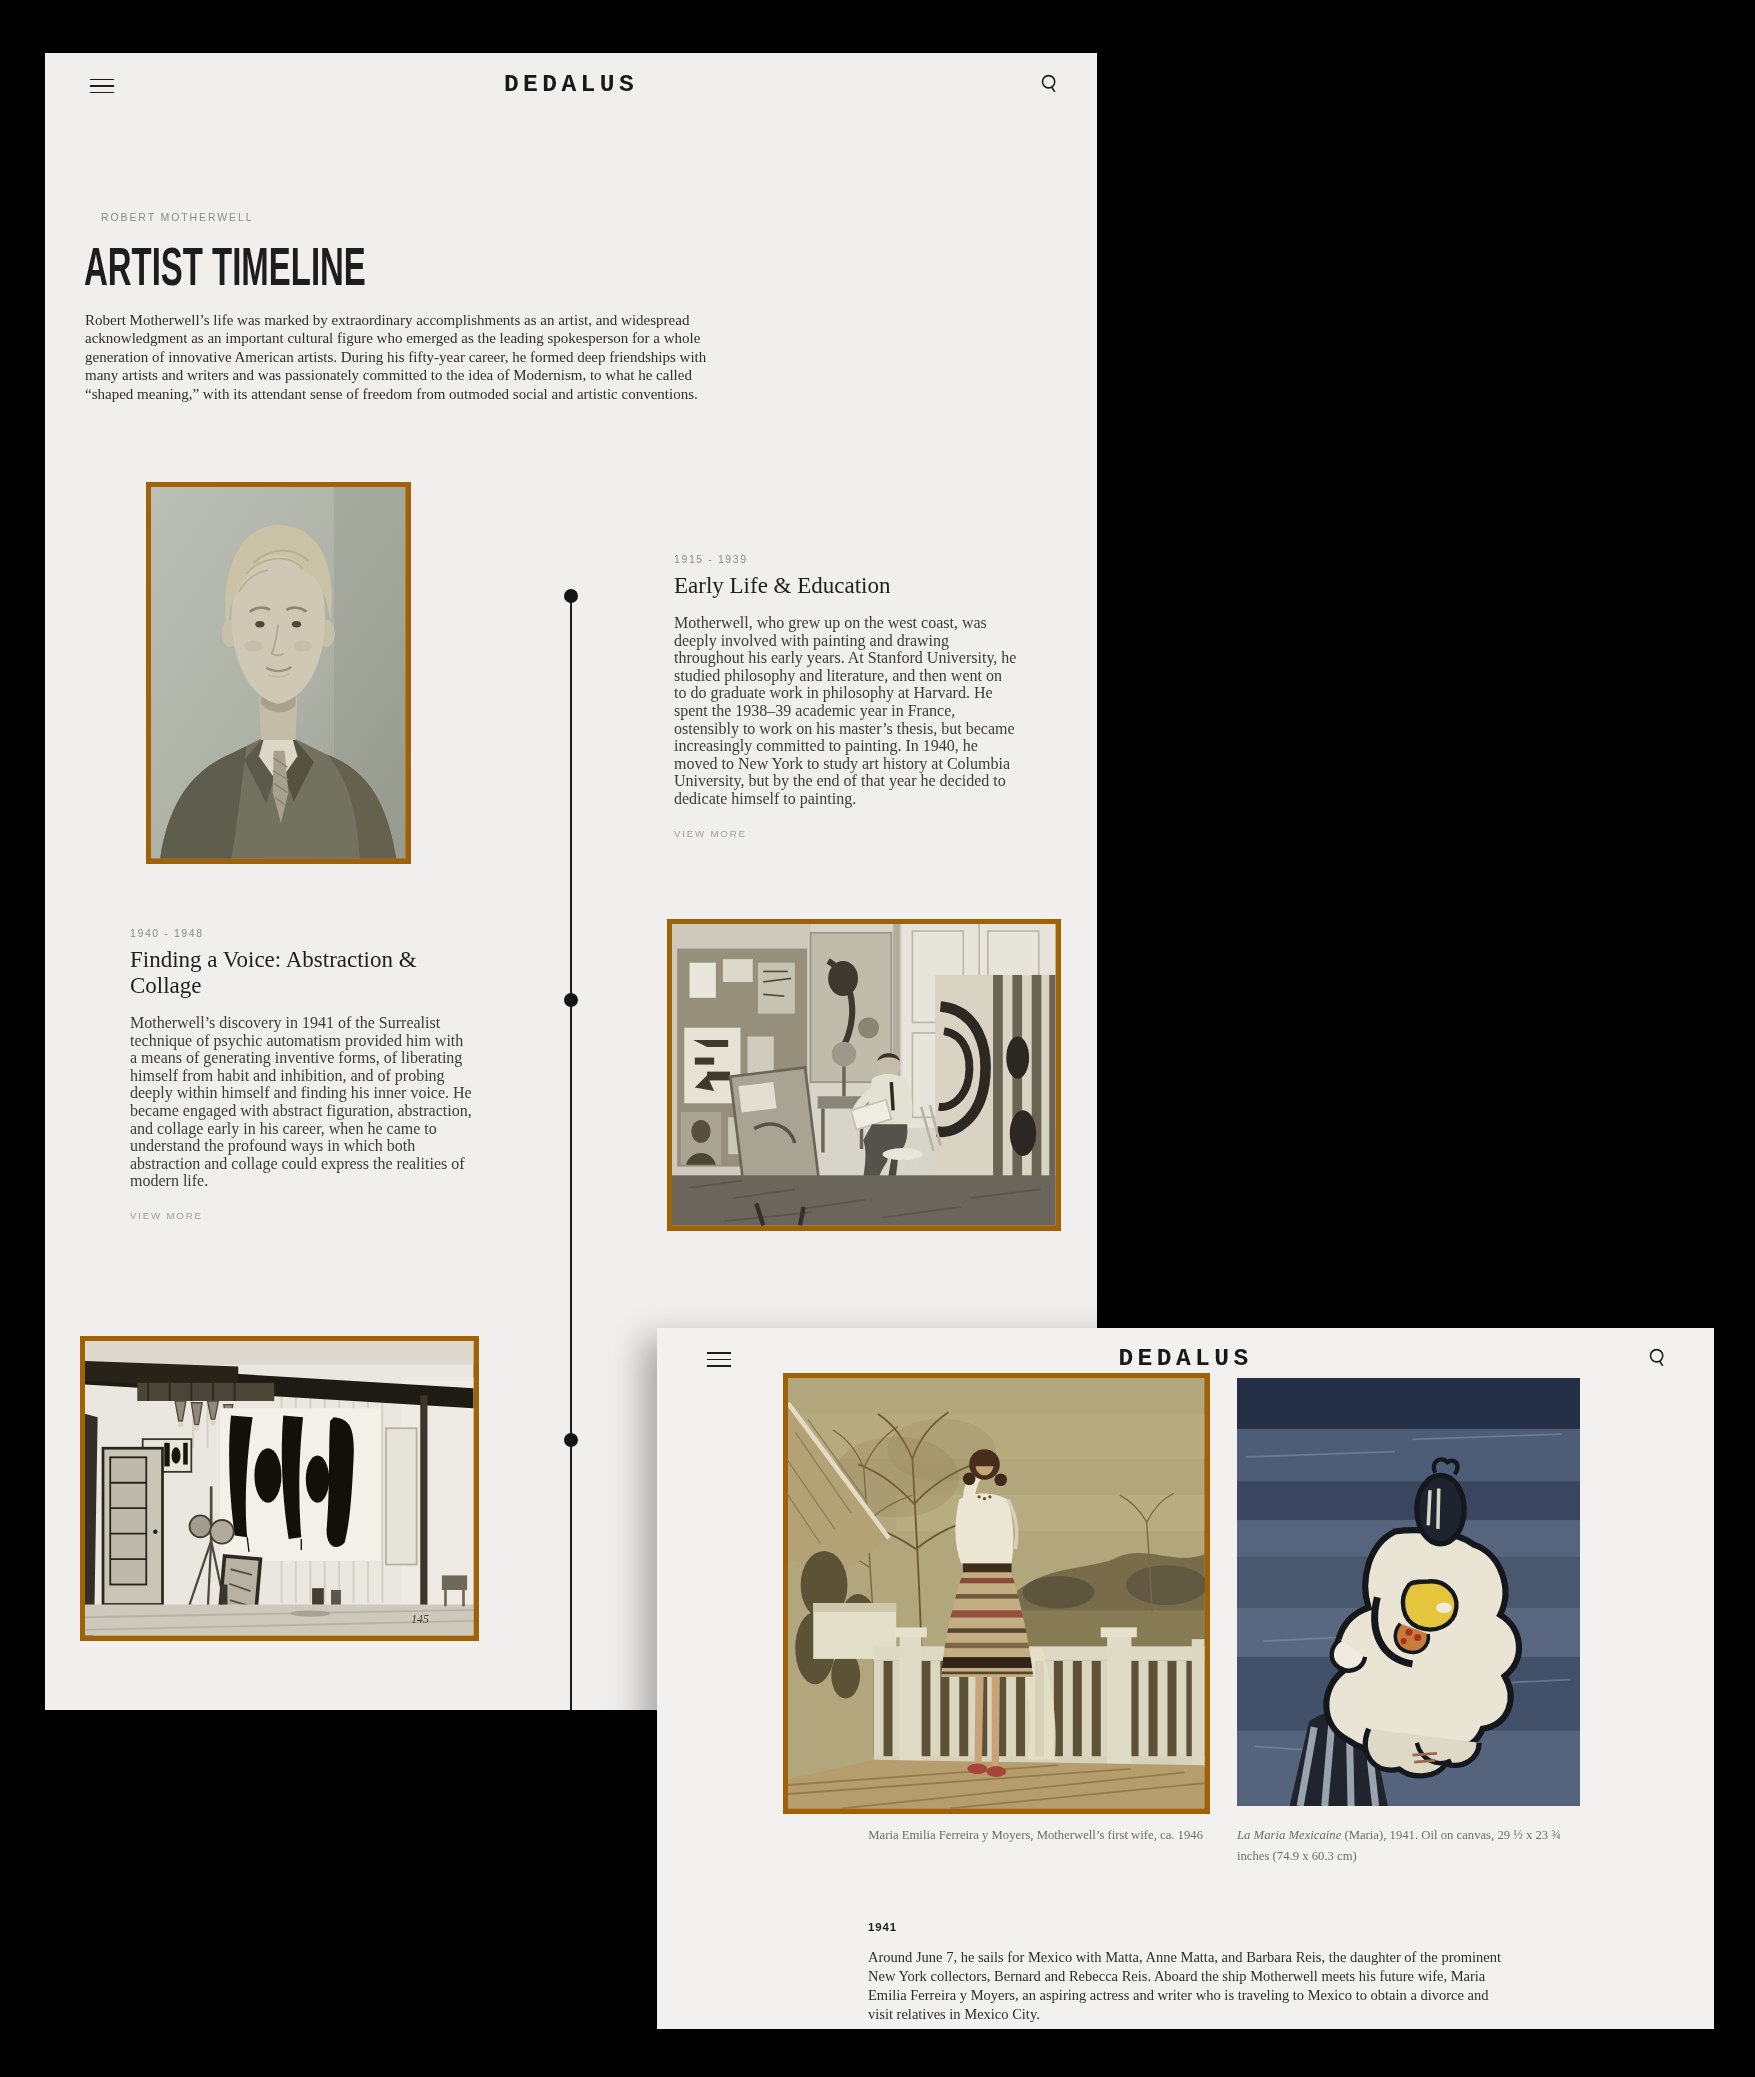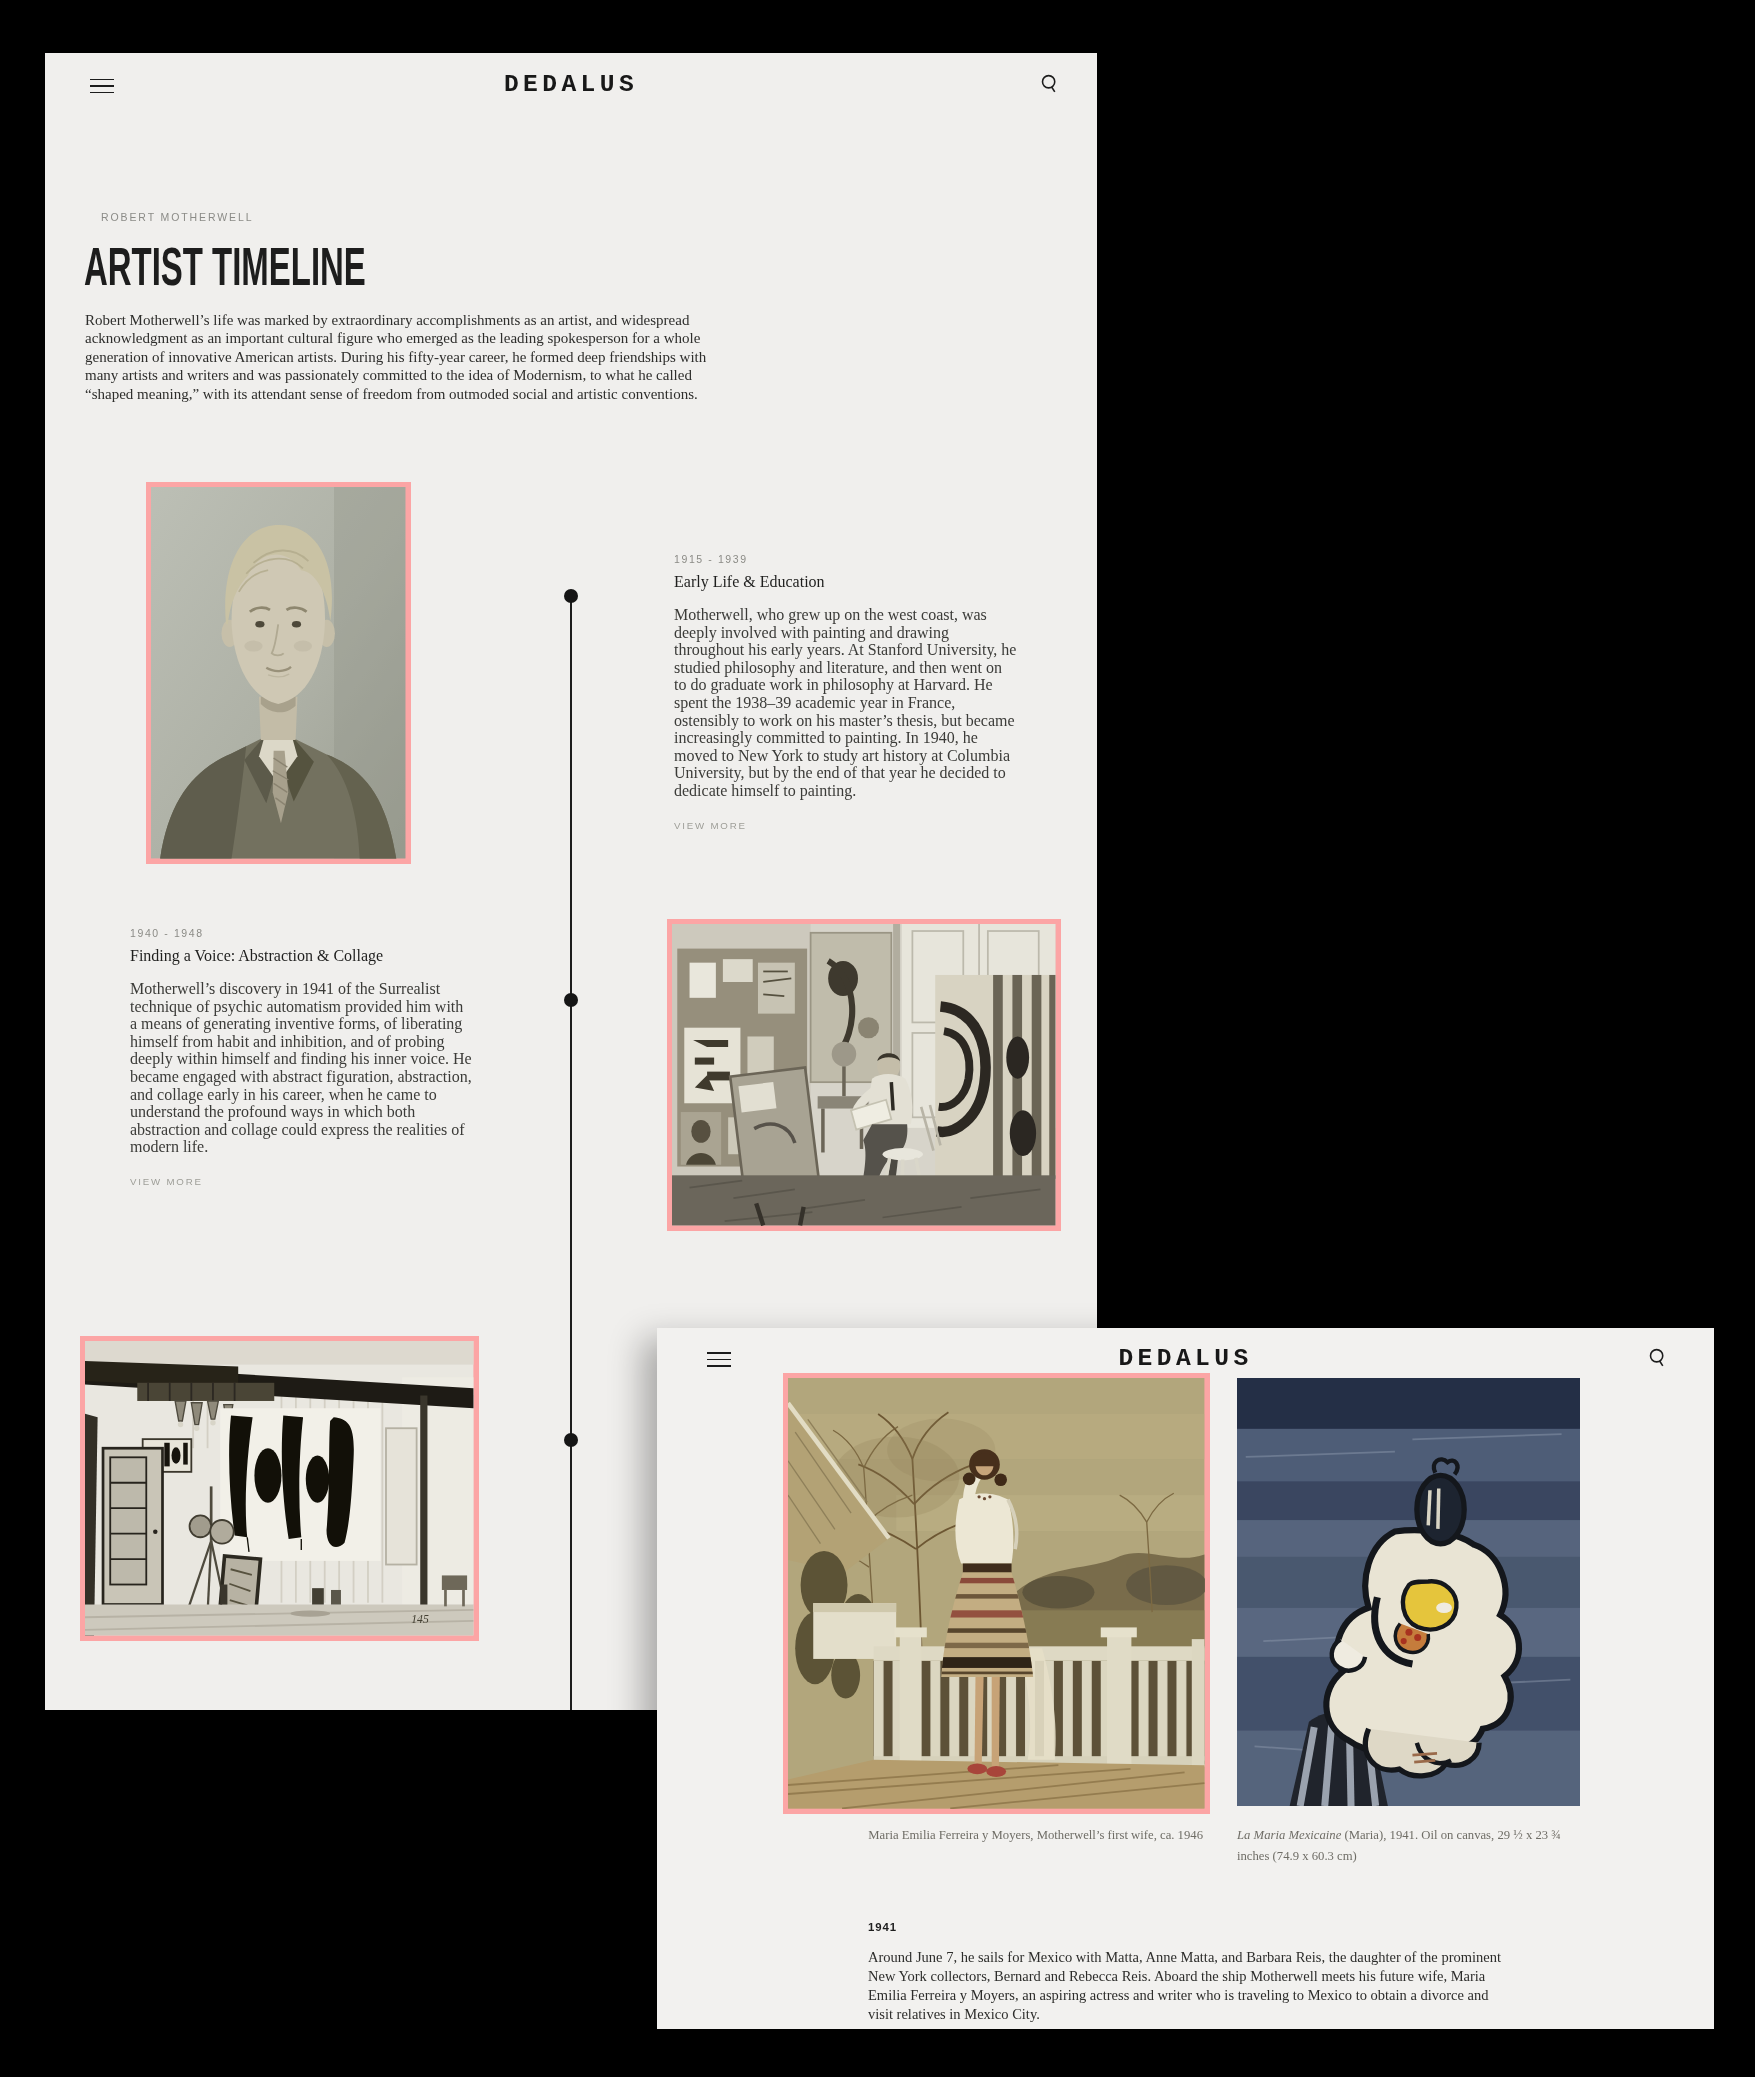--- a/index.html
+++ b/index.html
@@ -19,26 +19,26 @@
   .search{position:absolute;width:21px;height:21px;cursor:pointer;}
   .eyebrow{position:absolute;font-size:10.5px;letter-spacing:1.9px;color:#8b8b87;}
   .big-title{position:absolute;font-size:54px;font-weight:bold;color:#1d1d1d;
              white-space:nowrap;transform:scaleX(0.61);transform-origin:left top;line-height:1;}
   .intro{position:absolute;font-family:"Liberation Serif", serif;font-size:15px;
          line-height:18.4px;color:#2e2e2c;}
   .tl-line{position:absolute;width:1.8px;background:#1c1c1c;}
   .tl-dot{position:absolute;width:14px;height:14px;border-radius:50%;background:#151515;}
   .entry{position:absolute;}
   .entry-date{font-size:10.5px;letter-spacing:1.6px;color:#8b8b86;margin:0 0 8px 0;}
-  .entry-h{font-family:"Liberation Serif", serif;font-weight:normal;font-size:16px;
+  .entry-h{font-family:"Liberation Serif", serif;font-weight:normal;font-size:23px;
            color:#1f1f1e;margin:0 0 15px 0;}
   .entry-body{font-family:"Liberation Serif", serif;font-size:16px;line-height:17.6px;
               color:#3b3b38;margin:0 0 16px 0;}
   .viewmore{font-size:9.7px;letter-spacing:1.8px;color:#9e9e98;cursor:pointer;display:inline-block;}
-  .photo{position:absolute;background:#fca5a5;padding:5.3px;box-sizing:border-box;}
+  .photo{position:absolute;background:#a16207;padding:5.3px;box-sizing:border-box;}
   .photo svg,.art svg{display:block;width:100%;height:100%;}
   .art{position:absolute;}
   .caption{position:absolute;font-family:"Liberation Serif", serif;font-size:12.7px;
            line-height:21px;color:#6f6d66;}
   .caption .ital{font-style:italic;}
   .year-label{position:absolute;font-size:11.4px;font-weight:bold;letter-spacing:0.9px;color:#1e1e1e;}
   .entry2-body{position:absolute;font-family:"Liberation Serif", serif;font-size:14.5px;
                line-height:19px;color:#2d2d2b;}
 </style>
 </head>

